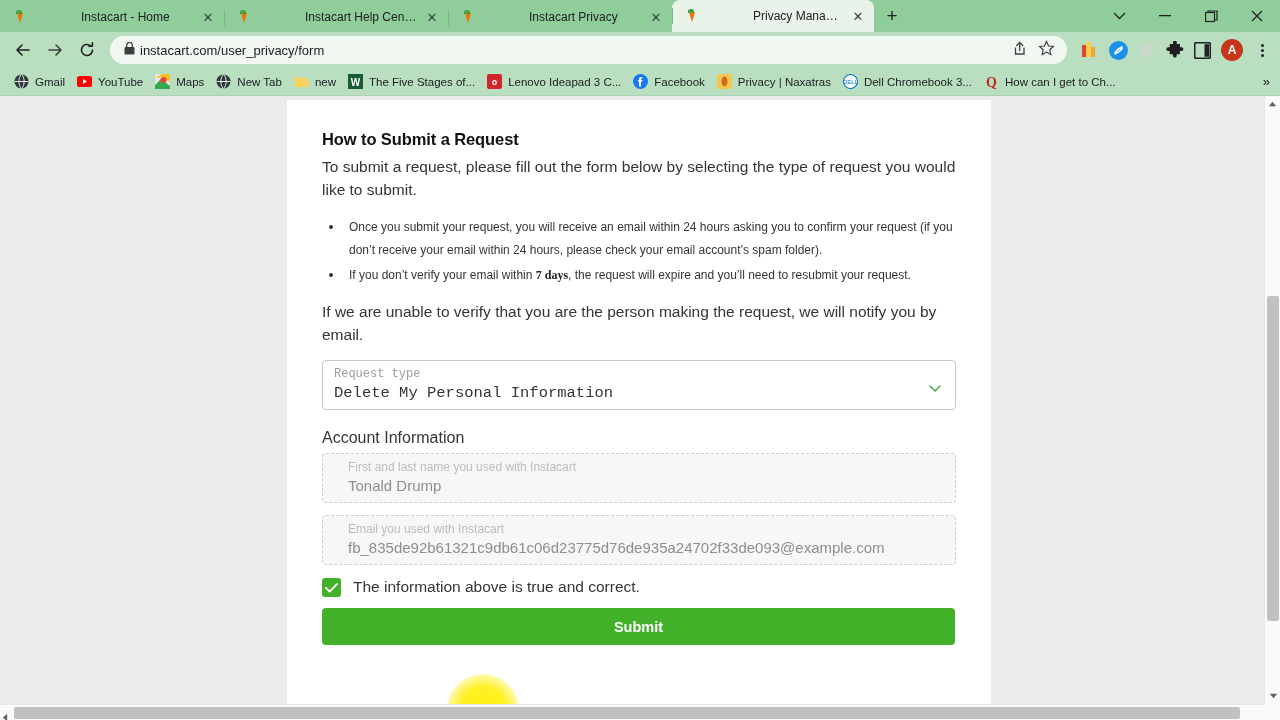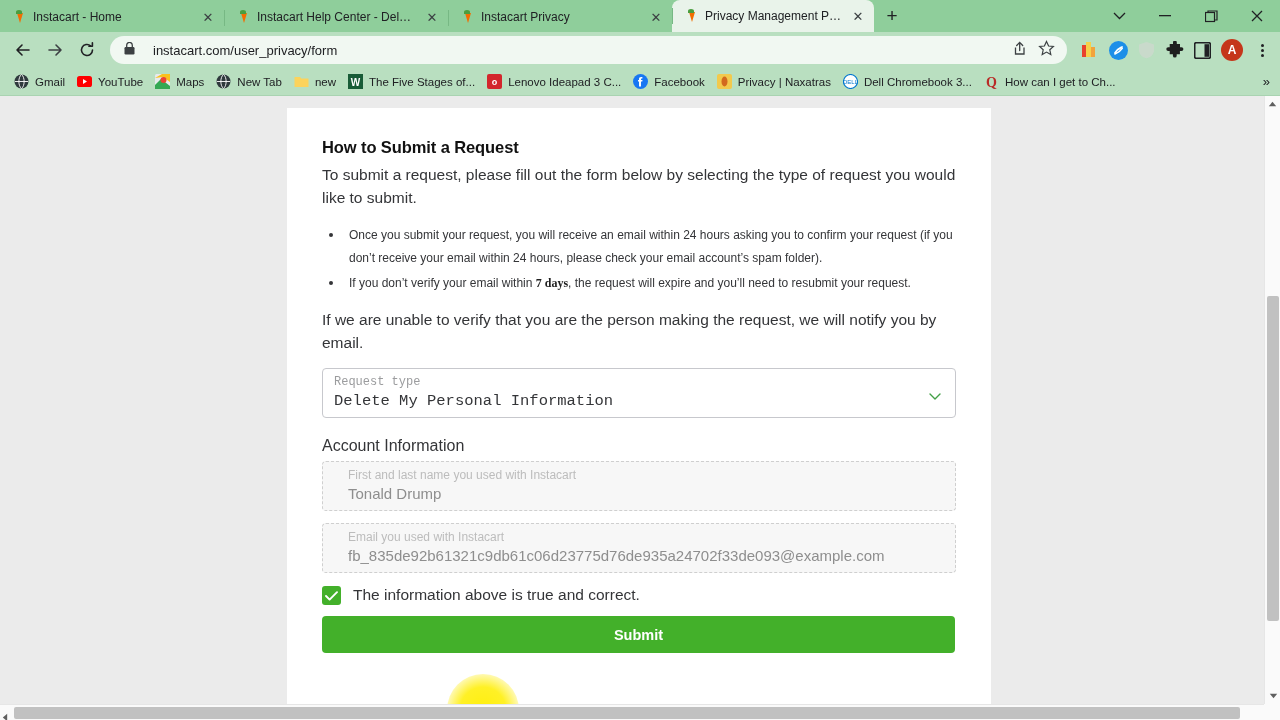--- a/index.html
+++ b/index.html
@@ -71,20 +71,21 @@
     background: #4a9e3f;
     border-radius: 50% 50% 0 0;
   }
   .tab-title {
     font-size: 12px;
     color: #202124;
     white-space: nowrap;
     overflow: hidden;
     text-overflow: ellipsis;
     flex: 1 1 auto;
+    margin-left: 48px;
   }
   .tab-close {
     width: 16px; height: 16px;
     flex: 0 0 16px;
     display: flex; align-items: center; justify-content: center;
     font-size: 13px; color: #3c4043;
     line-height: 1;
     font-family: "Liberation Sans", sans-serif;
   }
   .newtab {
@@ -124,21 +125,21 @@
   }
   .omnibox {
     flex: 1 1 auto;
     height: 28px;
     background: #f1f8f2;
     border-radius: 14px;
     display: flex;
     align-items: center;
     margin: 0 6px;
     padding: 0 10px 0 14px;
-    gap: 18px;
+    gap: 5px;
   }
   .url-text {
     font-size: 13px;
     color: #202124;
     flex: 1 1 auto;
     white-space: nowrap;
     overflow: hidden;
   }
   .omni-right { display: flex; align-items: center; gap: 10px; padding-right: 2px;}
   .ext-icons { display: flex; align-items: center; gap: 9px; padding-left: 6px;}
@@ -185,21 +186,21 @@
   
   .viewport {
     position: absolute;
     left: 0; top: 96px;
     width: 1280px; height: 624px;
     background: #ebebeb;
     overflow: hidden;
   }
   .page-card {
     position: absolute;
-    left: 287px; top: 12px;
+    left: 287px; top: 4px;
     width: 704px;
     min-height: 612px;
     background: #ffffff;
   }
   .content { padding: 30px 35px 0 35px; color: #343538; }
 
   h2.sec-title {
     font-size: 16.5px;
     font-weight: bold;
     color: #111;

